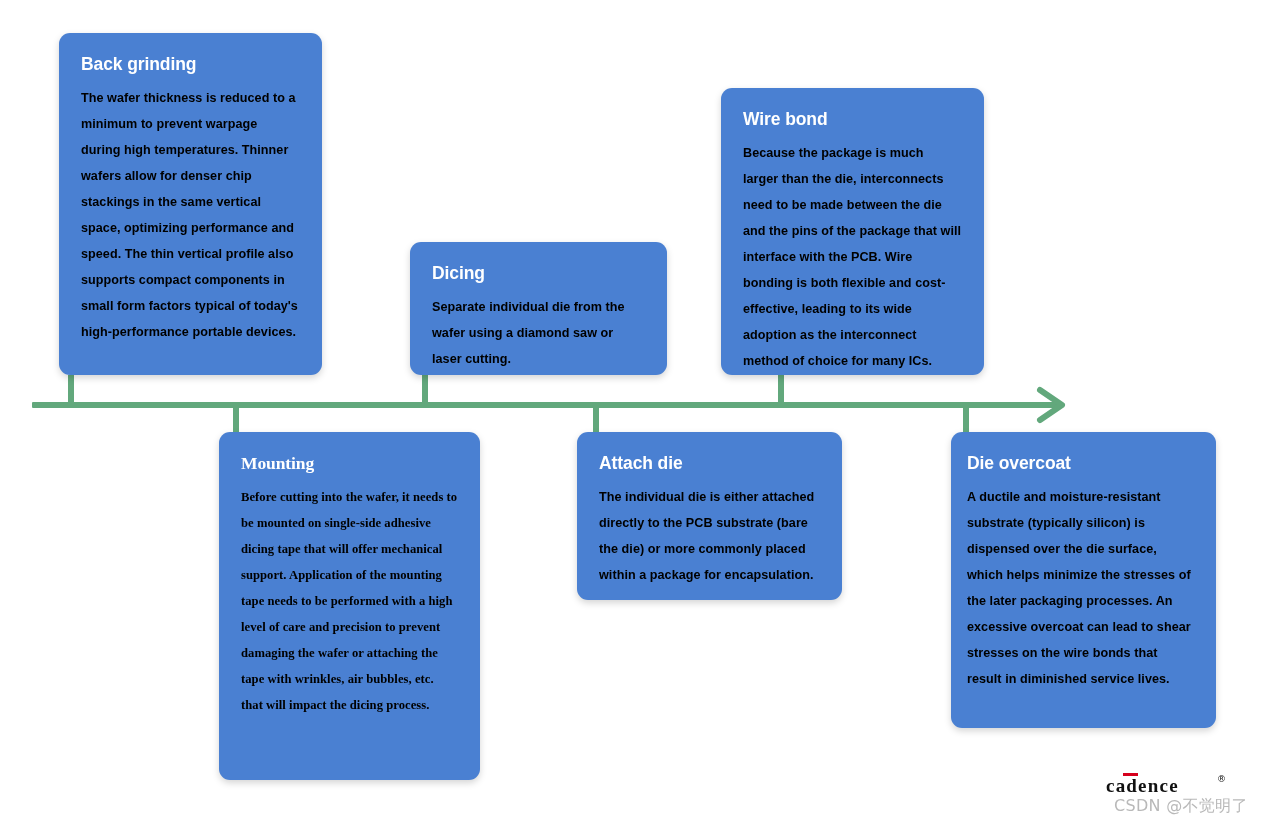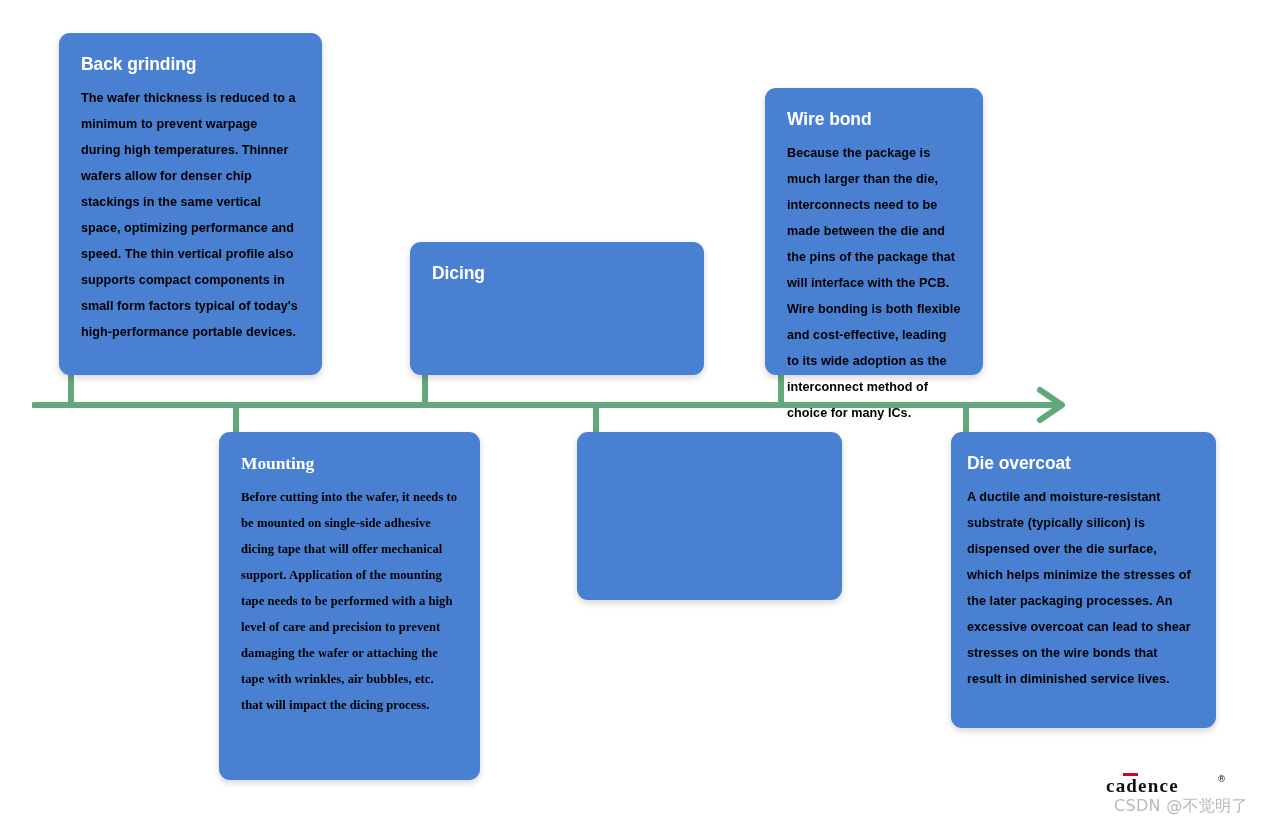--- a/index.html
+++ b/index.html
@@ -67,22 +67,22 @@
     font-size: 12.6px;
     font-weight: bold;
     line-height: 26px;
     letter-spacing: 0.05px;
     margin: 0;
     color: #000000;
   }
 
   
   #card-back-grinding { left: 59px;  top: 33px;  width: 263px; height: 342px; }
-  #card-dicing        { left: 410px; top: 242px; width: 294px; height: 133px; }
-  #card-wire-bond     { left: 765px; top: 88px;  top: 88px; width: 218px; height: 287px; }
+  #card-dicing        { left: 410px; top: 242px; width: 257px; height: 133px; }
+  #card-wire-bond     { left: 721px; top: 88px;  top: 88px; width: 263px; height: 287px; }
   #card-mounting      { left: 219px; top: 432px; width: 261px; height: 348px; font-family: Liberation Serif, serif; }
   #card-attach-die    { left: 577px; top: 432px; width: 265px; height: 168px; }
   #card-die-overcoat  { left: 951px; top: 432px; width: 265px; height: 296px; padding-left: 16px; }
 
   
   #conn-back-grinding { left: 68px;  top: 375px; height: 30px; }
   #conn-dicing        { left: 422px; top: 375px; height: 30px; }
   #conn-wire-bond     { left: 778px; top: 375px; height: 30px; }
   #conn-mounting      { left: 233px; top: 405px; height: 30px; }
   #conn-attach-die    { left: 593px; top: 405px; height: 30px; }
@@ -161,23 +161,26 @@
     <div class="card-body">The wafer thickness is reduced to a minimum to prevent warpage during high temperatures. Thinner wafers allow for denser chip stackings in the same vertical space, optimizing performance and speed. The thin vertical profile also supports compact components in small form factors typical of today's high-performance portable devices.</div>
   </div>
 
   <div class="card" id="card-mounting">
     <div class="card-title">Mounting</div>
     <div class="card-body">Before cutting into the wafer, it needs to be mounted on single-side adhesive dicing tape that will offer mechanical support. Application of the mounting tape needs to be performed with a high level of care and precision to prevent damaging the wafer or attaching the tape with wrinkles, air bubbles, etc. that will impact the dicing process.</div>
   </div>
 
   <div class="card" id="card-dicing">
     <div class="card-title">Dicing</div>
+    <div class="card-body">Separate individual die from the wafer using a diamond saw or laser cutting.</div>
   </div>
 
   <div class="card" id="card-attach-die">
+    <div class="card-title">Attach die</div>
+    <div class="card-body">The individual die is either attached directly to the PCB substrate (bare the die) or more commonly placed within a package for encapsulation.</div>
   </div>
 
   <div class="card" id="card-wire-bond">
     <div class="card-title">Wire bond</div>
     <div class="card-body">Because the package is much larger than the die, interconnects need to be made between the die and the pins of the package that will interface with the PCB. Wire bonding is both flexible and cost-effective, leading to its wide adoption as the interconnect method of choice for many ICs.</div>
   </div>
 
   <div class="card" id="card-die-overcoat">
     <div class="card-title">Die overcoat</div>
     <div class="card-body">A ductile and moisture-resistant substrate (typically silicon) is dispensed over the die surface, which helps minimize the stresses of the later packaging processes. An excessive overcoat can lead to shear stresses on the wire bonds that result in diminished service lives.</div>

